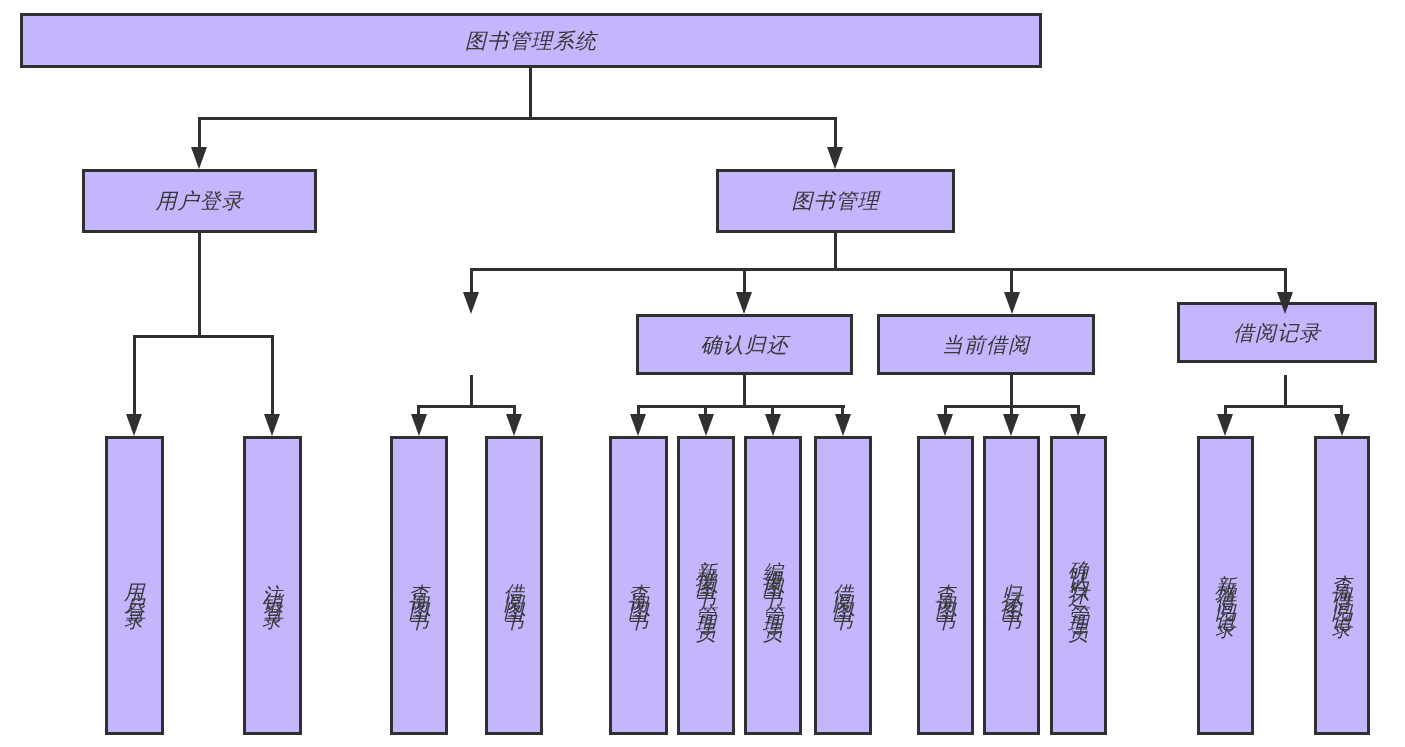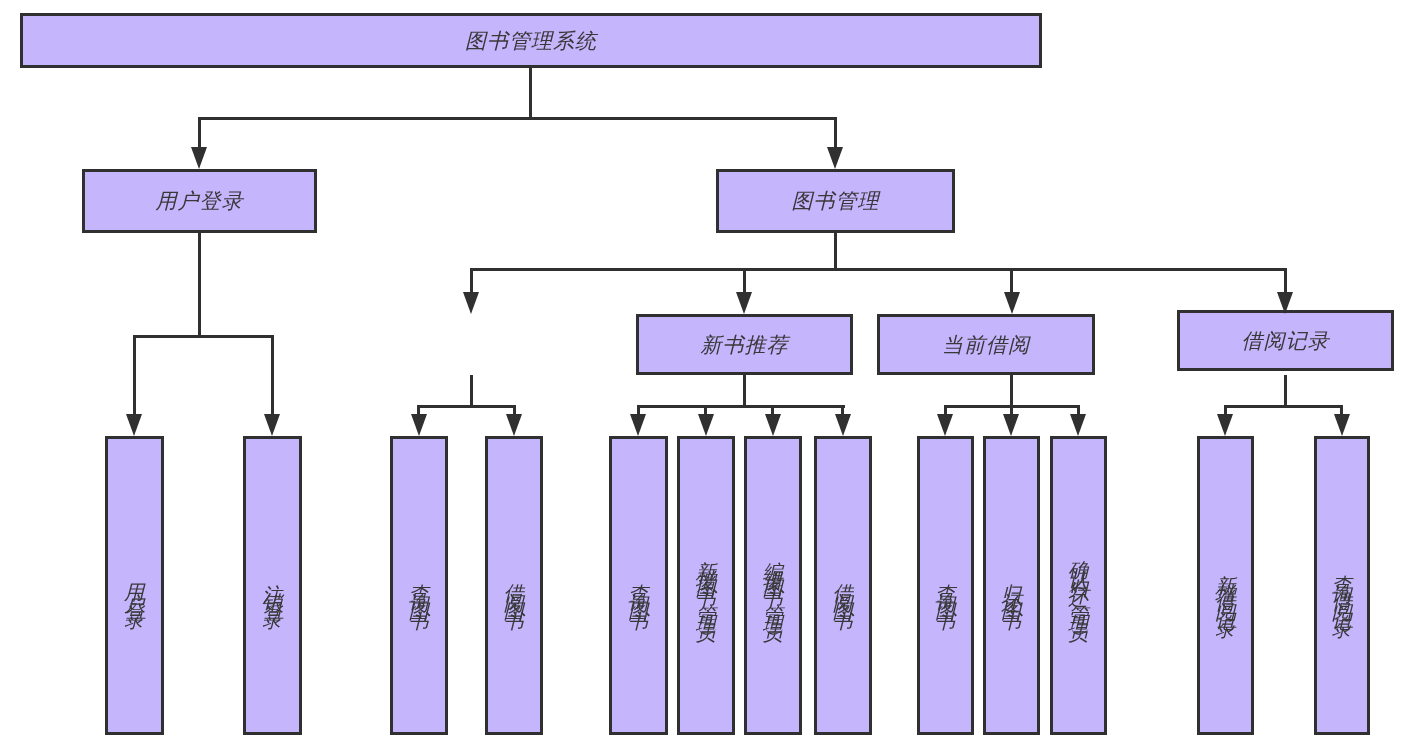--- a/index.html
+++ b/index.html
@@ -57,28 +57,28 @@
   <div class="box hbox" style="left:82px;top:169px;width:235px;height:64px">
     <span>用户登录</span>
   </div>
 
   <div class="box hbox" style="left:716px;top:169px;width:239px;height:64px">
     <span>图书管理</span>
   </div>
 
 
   <div class="box hbox" style="left:636px;top:314px;width:217px;height:61px">
-    <span>新书推荐</span>
+    <span>确认归还</span>
   </div>
 
   <div class="box hbox" style="left:877px;top:314px;width:218px;height:61px">
     <span>当前借阅</span>
   </div>
 
-  <div class="box hbox" style="left:1177px;top:310px;width:217px;height:61px">
+  <div class="box hbox" style="left:1177px;top:302px;width:200px;height:61px">
     <span>借阅记录</span>
   </div>
 
   <div class="box leaf" style="left:105px;width:59px">
     <span>用户登录</span>
   </div>
   <div class="box leaf" style="left:243px;width:59px">
     <span>注销登录</span>
   </div>
 

